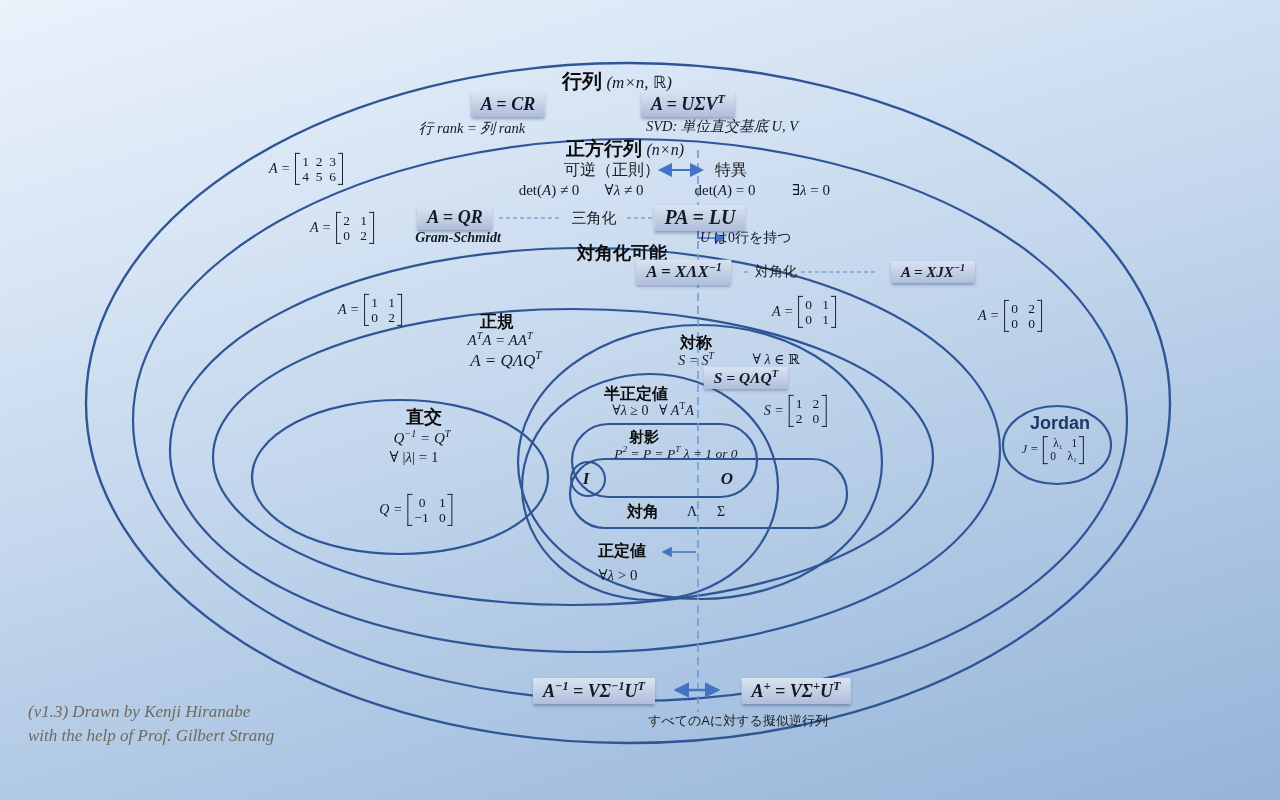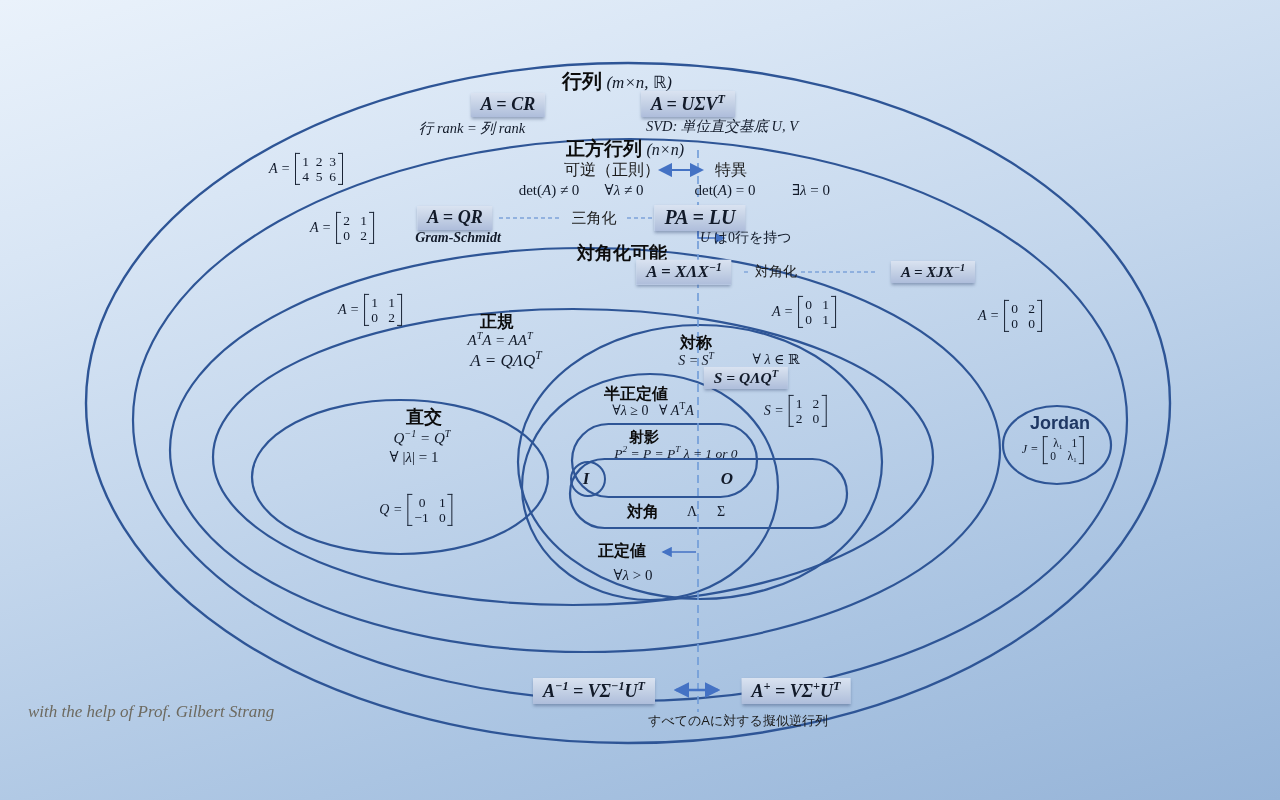--- a/index.html
+++ b/index.html
@@ -171,32 +171,33 @@
   <div class="lbl cjk" style="left:644px;top:437px;font-size:15px">射影</div>
   <div class="lbl math" style="left:676px;top:453px;font-size:13.5px">P<sup>2</sup> = P = P<sup>T</sup> λ = 1 or 0</div>
   <div class="lbl math" style="left:586px;top:479px;font-size:17px;font-weight:bold">I</div>
   <div class="lbl math" style="left:727px;top:479px;font-size:17px;font-weight:bold">O</div>
 
   <div class="lbl cjk" style="left:643px;top:512px;font-size:16px">対角</div>
   <div class="lbl mathu" style="left:692px;top:512px;font-size:14px">Λ</div>
   <div class="lbl mathu" style="left:721px;top:512px;font-size:14px">Σ</div>
 
   <div class="lbl cjk" style="left:622px;top:551px;font-size:16px">正定値</div>
-  <div class="lbl mathu" style="left:633px;top:575px;font-size:15px">∀<i>λ</i> &gt; 0</div>
+  <div class="lbl mathu" style="left:618px;top:575px;font-size:15px">∀<i>λ</i> &gt; 0</div>
 
   <div class="lbl" style="left:1060px;top:423px;font-size:18px;font-weight:bold;color:#1f3864">Jordan</div>
   <div class="lbl mx" style="left:1053px;top:450px">
     <span class="mpre" style="font-size:12px">J =</span>
     <span class="bmat">
       <span class="r" style="font-size:11.5px">λ₁   1</span>
       <span class="r" style="font-size:11.5px">0    λ₁</span>
     </span>
   </div>
 
   <div class="lbl math hl" style="left:594px;top:691px;font-size:18px">A<sup>−1</sup> = VΣ<sup>−1</sup>U<sup>T</sup></div>
   <div class="lbl math hl" style="left:796px;top:691px;font-size:18px">A<sup>+</sup> = VΣ<sup>+</sup>U<sup>T</sup></div>
   <div class="lbl sans" style="left:738px;top:721px;font-size:13px">すべてのAに対する擬似逆行列</div>
 
   <div id="credit">
+    <div>(v1.3) Drawn by Kenji Hiranabe</div>
     <div>with the help of Prof. Gilbert Strang</div>
   </div>
 
 </div>
 
 </body></html>

